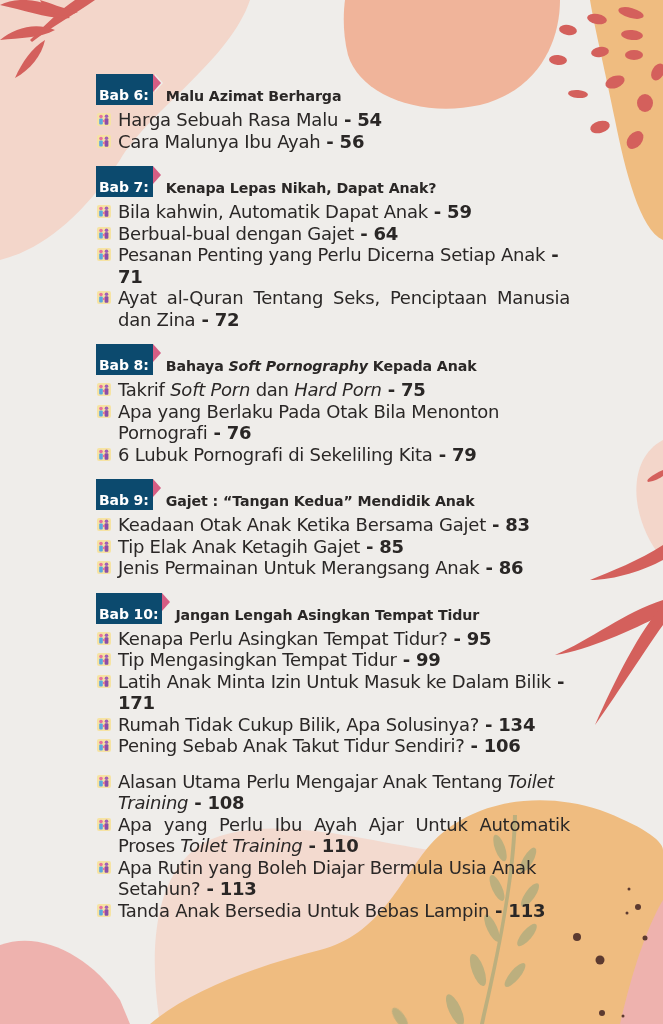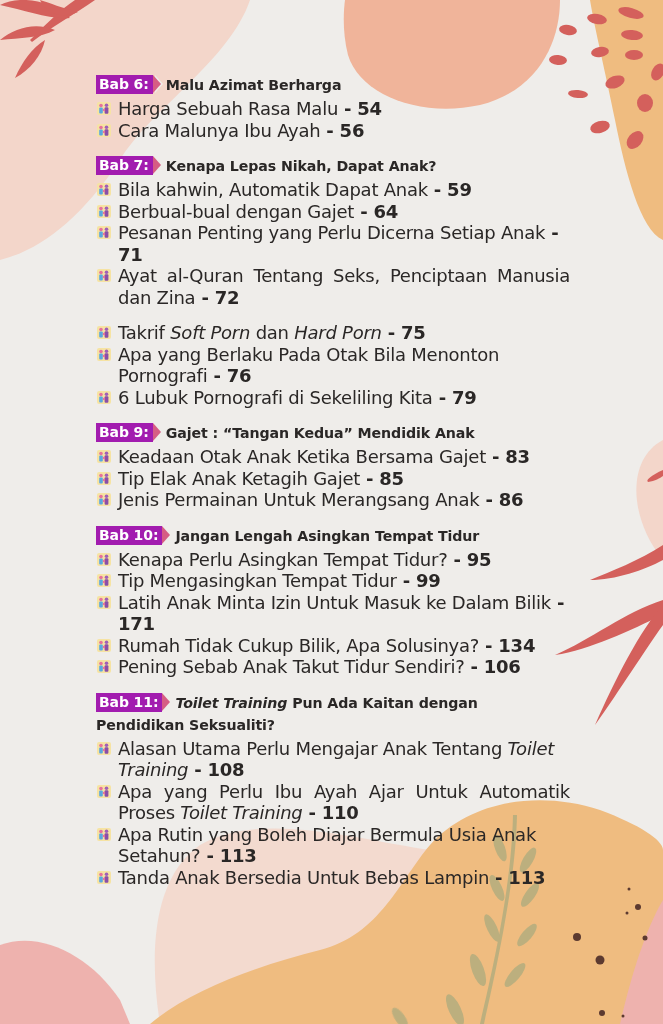--- a/index.html
+++ b/index.html
@@ -13,22 +13,22 @@
   .content {
     position: absolute; left: 96px; top: 74px; width: 474px; z-index: 2;
   }
   .chapter { margin-bottom: 14px; }
   .chapter-head {
     display: block; font-weight: bold; font-size: 14.2px; line-height: 22px;
     margin-bottom: 2px; letter-spacing: -0.1px;
   }
   .badge {
     display: inline-block; position: relative;
-    background: #a21caf; color: #fff; font-weight: bold;
-    font-size: 14px; line-height: 19px; padding: 0 4px 0 3px;
+    background: #0c4a6e; color: #fff; font-weight: bold;
+    font-size: 14px; line-height: 19px; padding: 12px 4px 0 3px;
     margin-right: 13px; vertical-align: 1px;
   }
   .badge::after {
     content: ""; position: absolute; right: -8px; top: 0;
     border-top: 9.5px solid transparent; border-bottom: 9.5px solid transparent;
     border-left: 8px solid #d65d84;
   }
   .badge::before {
     content: ""; position: absolute; right: -10px; top: 0;
     border-top: 9.5px solid transparent; border-bottom: 9.5px solid transparent;
@@ -178,20 +178,21 @@
     <rect x="0" y="0" width="14" height="13" rx="2" fill="#f6e3a3"></rect>
     <circle cx="4" cy="3.5" r="1.8" fill="#e7719c"></circle>
     <rect x="2.2" y="5.5" width="3.6" height="6" rx="1" fill="#5aa7e0"></rect>
     <circle cx="9.5" cy="3.2" r="1.8" fill="#a05fb8"></circle>
     <rect x="7.6" y="5.2" width="3.8" height="6.5" rx="1" fill="#8a4fa8"></rect>
     <circle cx="7" cy="8" r="1.2" fill="#e7719c"></circle>
   </svg><span>Ayat al-Quran Tentang Seks, Penciptaan Manusia dan Zina</span><span class="page"> - </span><span class="page">72</span></li>
       </ul>
     </section>
     <section class="chapter">
+      <div class="chapter-head"><span class="badge">Bab 8:</span><span>Bahaya </span><span class="title-italic">Soft Pornography</span><span> Kepada Anak</span></div>
       <ul class="items">
         <li class="item"><svg class="icon" viewBox="0 0 14 13" xmlns="http://www.w3.org/2000/svg">
     <rect x="0" y="0" width="14" height="13" rx="2" fill="#f6e3a3"></rect>
     <circle cx="4" cy="3.5" r="1.8" fill="#e7719c"></circle>
     <rect x="2.2" y="5.5" width="3.6" height="6" rx="1" fill="#5aa7e0"></rect>
     <circle cx="9.5" cy="3.2" r="1.8" fill="#a05fb8"></circle>
     <rect x="7.6" y="5.2" width="3.8" height="6.5" rx="1" fill="#8a4fa8"></rect>
     <circle cx="7" cy="8" r="1.2" fill="#e7719c"></circle>
   </svg><span>Takrif </span><span class="it">Soft Porn</span><span> dan </span><span class="it">Hard Porn</span><span class="page"> - </span><span class="page">75</span></li>
         <li class="item"><svg class="icon" viewBox="0 0 14 13" xmlns="http://www.w3.org/2000/svg">
@@ -280,21 +281,20 @@
     <rect x="0" y="0" width="14" height="13" rx="2" fill="#f6e3a3"></rect>
     <circle cx="4" cy="3.5" r="1.8" fill="#e7719c"></circle>
     <rect x="2.2" y="5.5" width="3.6" height="6" rx="1" fill="#5aa7e0"></rect>
     <circle cx="9.5" cy="3.2" r="1.8" fill="#a05fb8"></circle>
     <rect x="7.6" y="5.2" width="3.8" height="6.5" rx="1" fill="#8a4fa8"></rect>
     <circle cx="7" cy="8" r="1.2" fill="#e7719c"></circle>
   </svg><span>Pening Sebab Anak Takut Tidur Sendiri?</span><span class="page"> - </span><span class="page">106</span></li>
       </ul>
     </section>
     <section class="chapter">
-      <div class="chapter-head"><span class="badge">Bab 11:</span><span class="title-italic">Toilet Training</span><span> Pun Ada Kaitan dengan Pendidikan Seksualiti?</span></div>
       <ul class="items">
         <li class="item"><svg class="icon" viewBox="0 0 14 13" xmlns="http://www.w3.org/2000/svg">
     <rect x="0" y="0" width="14" height="13" rx="2" fill="#f6e3a3"></rect>
     <circle cx="4" cy="3.5" r="1.8" fill="#e7719c"></circle>
     <rect x="2.2" y="5.5" width="3.6" height="6" rx="1" fill="#5aa7e0"></rect>
     <circle cx="9.5" cy="3.2" r="1.8" fill="#a05fb8"></circle>
     <rect x="7.6" y="5.2" width="3.8" height="6.5" rx="1" fill="#8a4fa8"></rect>
     <circle cx="7" cy="8" r="1.2" fill="#e7719c"></circle>
   </svg><span>Alasan Utama Perlu Mengajar Anak Tentang </span><span class="it">Toilet Training</span><span class="page"> - </span><span class="page">108</span></li>
         <li class="item justify"><svg class="icon" viewBox="0 0 14 13" xmlns="http://www.w3.org/2000/svg">

